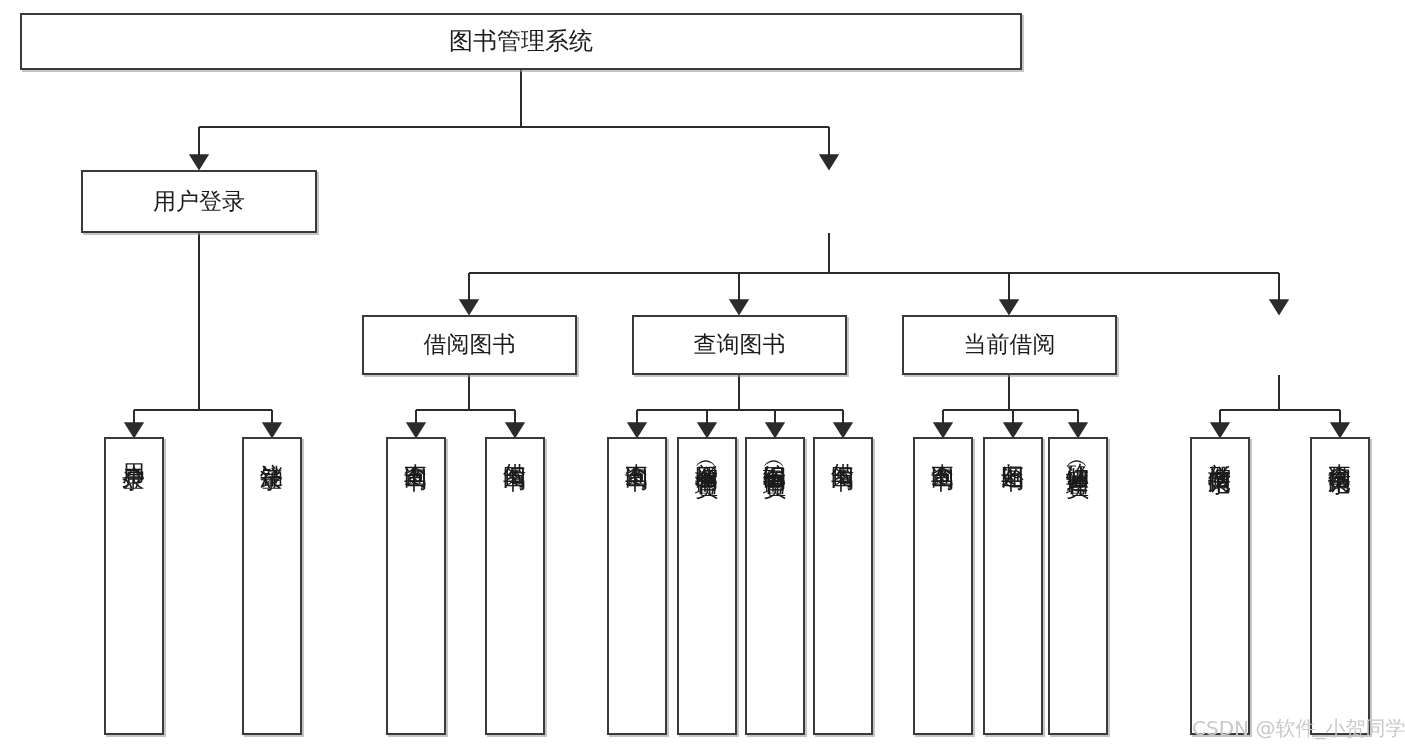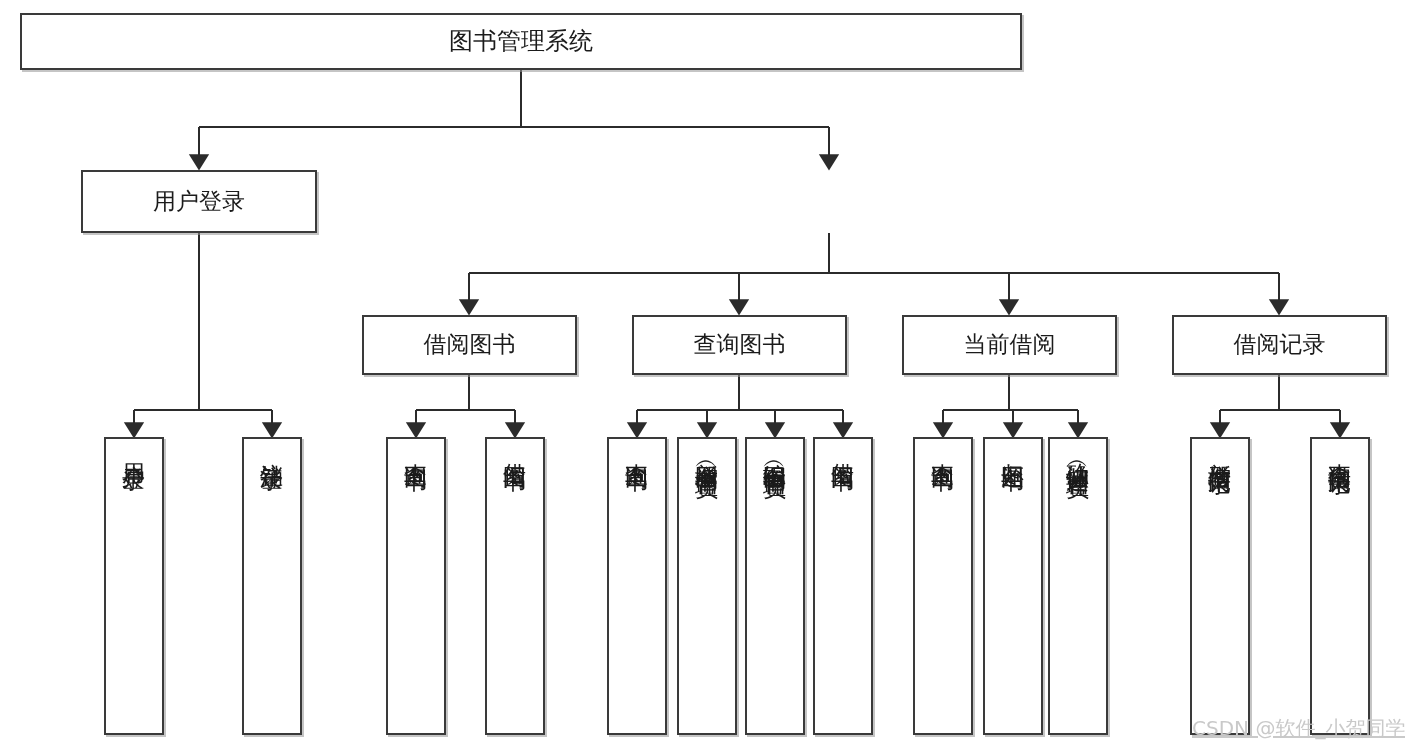--- a/index.html
+++ b/index.html
@@ -140,23 +140,20 @@
 
   <div class="node-box horiz" style="left:362px; top:315px; width:215px; height:60px;">
     <span class="node-label">借阅图书</span>
   </div>
   <div class="node-box horiz" style="left:632px; top:315px; width:215px; height:60px;">
     <span class="node-label">查询图书</span>
   </div>
   <div class="node-box horiz" style="left:902px; top:315px; width:215px; height:60px;">
     <span class="node-label">当前借阅</span>
   </div>
-  <div class="node-box horiz" style="left:1172px; top:315px; width:215px; height:60px;">
-    <span class="node-label">借阅记录</span>
-  </div>
 
   <div class="node-box vert" style="left:104px; top:437px; width:60px; height:298px;">
     <span class="node-label">用户登录</span>
   </div>
   <div class="node-box vert" style="left:242px; top:437px; width:60px; height:298px;">
     <span class="node-label">注销登录</span>
   </div>
 
   <div class="node-box vert" style="left:386px; top:437px; width:60px; height:298px;">
     <span class="node-label">查询图书</span>
@@ -188,15 +185,15 @@
     <span class="node-label">确认归还（管理员）</span>
   </div>
 
   <div class="node-box vert" style="left:1190px; top:437px; width:60px; height:298px;">
     <span class="node-label">新增借阅记录</span>
   </div>
   <div class="node-box vert" style="left:1310px; top:437px; width:60px; height:298px;">
     <span class="node-label">查询借阅记录</span>
   </div>
 
-  <div class="watermark" style="left:1192px; top:715px;text-decoration:underline;">CSDN @软件_小贺同学</div>
+  <div class="watermark" style="left:1192px; top:715px;">CSDN @软件_小贺同学</div>
 
 </div>
 
 </body></html>

